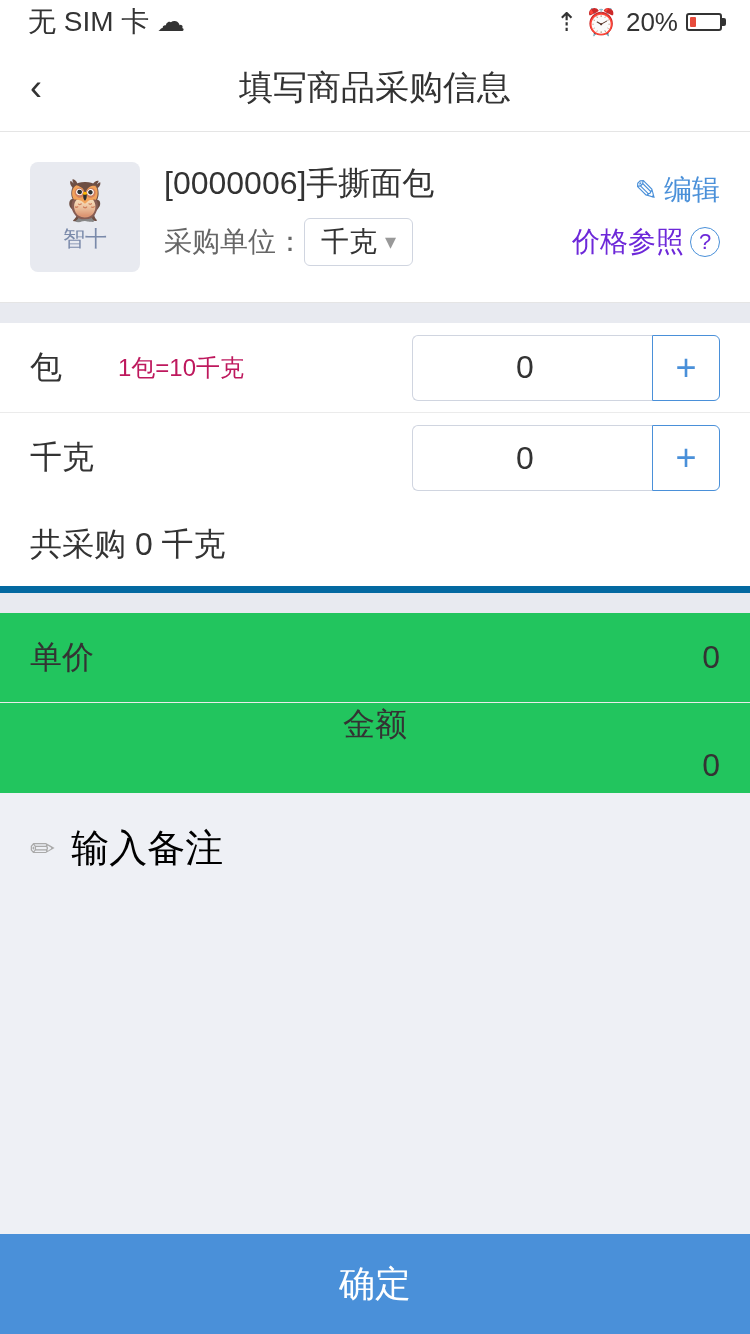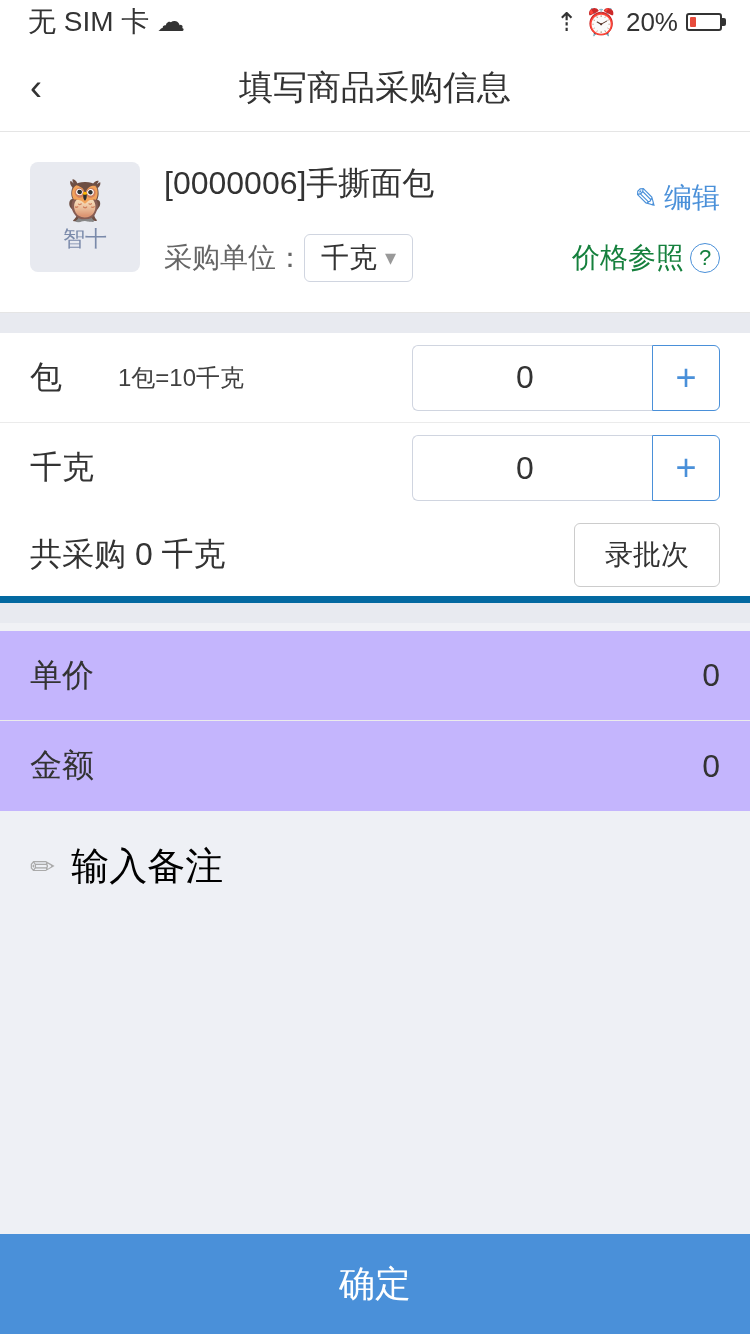--- a/index.html
+++ b/index.html
@@ -100,41 +100,41 @@
       font-size: 22px;
       color: #7a8aaa;
       margin-top: 4px;
     }
     .product-info {
       flex: 1;
     }
     .product-info .product-name {
       font-size: 32px;
       color: #333;
-      margin-bottom: 28px;
+      margin-bottom: 12px;
     }
     .product-meta {
       display: flex;
       align-items: center;
     }
     .meta-label { font-size: 28px; color: #666; }
     .unit-dropdown {
       display: flex;
       align-items: center;
       border: 1px solid #d0d5e0;
       border-radius: 6px;
       padding: 4px 16px;
       font-size: 28px;
       color: #333;
       gap: 8px;
     }
     .unit-dropdown .chevron { color: #999; font-size: 22px; }
     .price-ref-btn {
       margin-left: auto;
-      color: #15803d;
+      color: #6d28d9;
       font-size: 28px;
       display: flex;
       align-items: center;
       gap: 6px;
     }
     .price-ref-btn .help-icon {
       width: 30px; height: 30px;
       border: 1.5px solid #4a90d9;
       border-radius: 50%;
       display: flex; align-items: center; justify-content: center;
@@ -172,21 +172,21 @@
       border-bottom: 1px solid #ebebeb;
     }
     .input-row:last-child { border-bottom: none; }
     .input-label {
       font-size: 32px;
       color: #333;
       min-width: 80px;
     }
     .input-sub-label {
       font-size: 24px;
-      color: #404040;
+      color: #be185d;
       margin-left: 8px;
     }
     .input-right {
       display: flex;
       align-items: center;
       margin-left: auto;
       gap: 0;
     }
     .qty-input {
       width: 240px;
@@ -233,31 +233,31 @@
       border-radius: 6px;
       padding: 12px 30px;
       font-size: 28px;
       color: #333;
       background: #fff;
       cursor: pointer;
     }
 
     
     .price-section {
-      background: #c4b5fd;
-      margin-top: 8px;
+      background: #22c55e;
+      margin-top: 0;
     }
     .price-row {
       display: flex;
       align-items: center;
       padding: 0 30px;
       height: 90px;
       border-bottom: 1px solid #ebebeb;
     }
-    .price-row:last-child { border-bottom: none; }
+    .price-row:last-child { border-bottom: none; flex-direction: column; }
     .price-label {
       font-size: 32px;
       color: #333;
     }
     .price-value {
       margin-left: auto;
       font-size: 32px;
       color: #333;
     }
 
@@ -383,21 +383,20 @@
   </div>
 
   <div class="summary-section">
     <span class="summary-text">
       <span>共采购</span>
       <span> </span>
       <span>0</span>
       <span> </span>
       <span>千克</span>
     </span>
-    <button class="batch-btn">录批次</button>
   </div>
 
   <div class="section-divider"></div>
 
   <div class="price-section">
     <div class="price-row">
       <span class="price-label">单价</span>
       <span class="price-value">0</span>
     </div>
     <div class="price-row">

